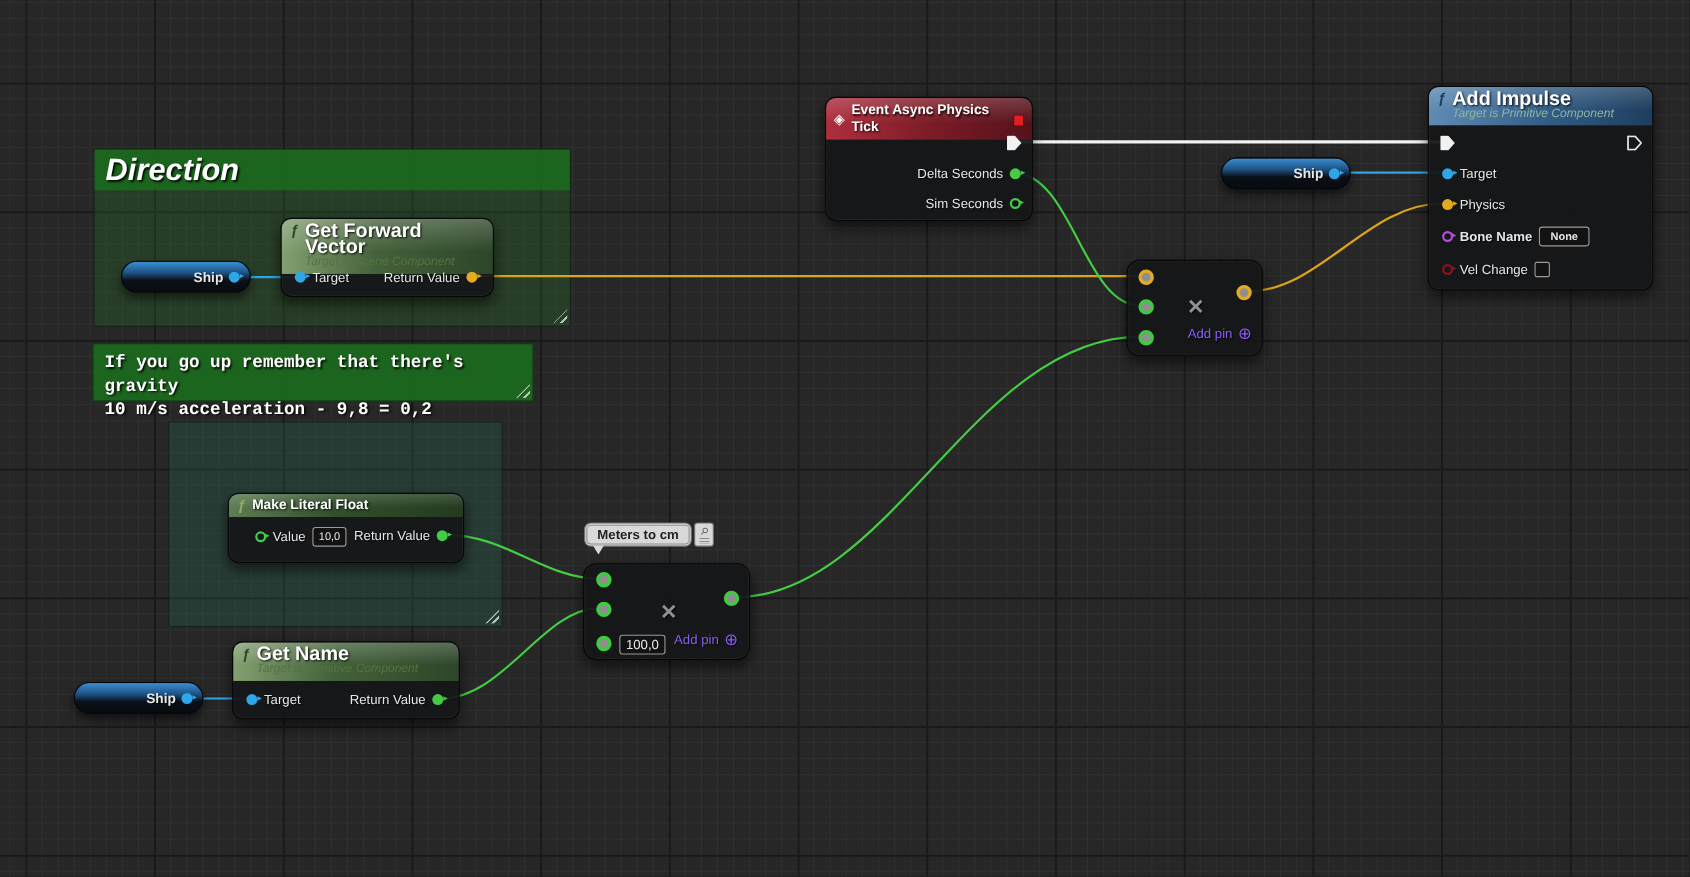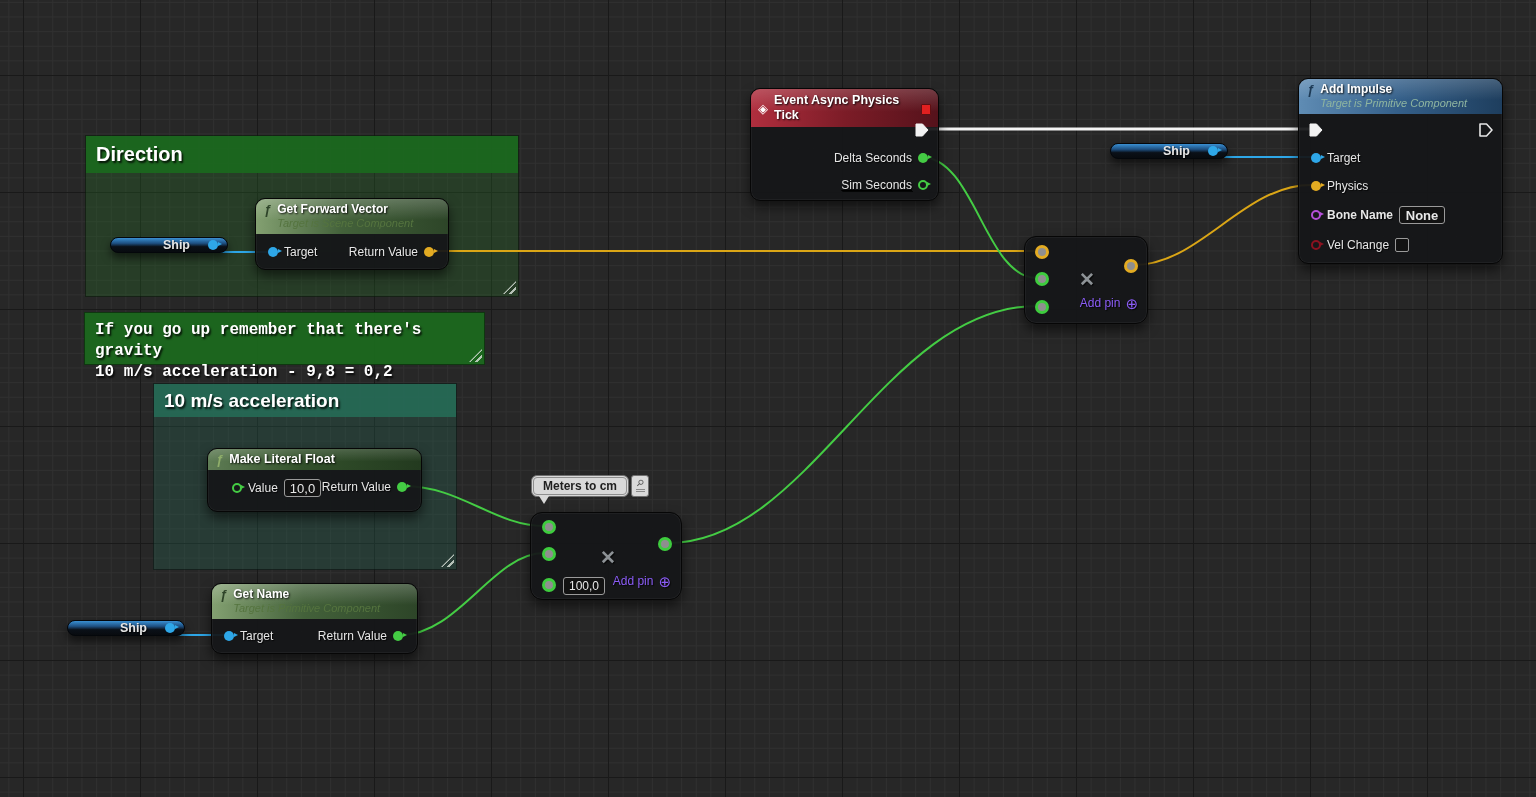--- a/index.html
+++ b/index.html
@@ -21,21 +21,21 @@
     text-shadow:1.5px 1.5px 2px rgba(0,0,0,0.85);}
   
   .node{position:absolute;z-index:3;background:rgba(21,22,24,0.94);
     border:1px solid #060606;border-radius:10px;
     box-shadow:0 6px 12px rgba(0,0,0,0.55), inset 0 0 0 1px rgba(255,255,255,0.04);}
   .nhead{border-radius:9px 9px 0 0;padding:3px 8px 4px 8px;display:flex;align-items:flex-start;gap:6px;}
   .hdr-green{background-color:#3a5833;background-image:linear-gradient(to bottom, rgba(255,255,255,0.22), rgba(255,255,255,0) 60%),linear-gradient(to right,#83a071 0%,#43613a 45%,#2d4528 100%);}
   .hdr-dkgreen{background-color:#2c4526;background-image:linear-gradient(to bottom, rgba(255,255,255,0.16), rgba(255,255,255,0) 60%),linear-gradient(to right,#5f7d55 0%,#32502b 45%,#233a1f 100%);}
   .hdr-red{background-color:#7c1c27;background-image:linear-gradient(to bottom, rgba(255,255,255,0.18), rgba(255,255,255,0) 60%),linear-gradient(to right,#b02e3e 0%,#7c1c27 50%,#55121b 100%);}
   .hdr-blue{background-color:#35608a;background-image:linear-gradient(to bottom, rgba(255,255,255,0.18), rgba(255,255,255,0) 60%),linear-gradient(to right,#5f8cb4 0%,#35608a 48%,#1e3e5e 100%);}
-  .ntitle{font-size:12px;font-weight:bold;color:#fff;text-shadow:1px 1px 2px rgba(0,0,0,0.9);line-height:15px;}
+  .ntitle{font-size:18px;font-weight:bold;color:#fff;text-shadow:1px 1px 2px rgba(0,0,0,0.9);line-height:15px;}
   .nsub{font-size:11px;font-style:italic;line-height:13px;}
   .sub-green{color:#55743f;}
   .sub-blue{color:#8fb5a0;}
   .ficon{font-size:13px;font-style:italic;font-weight:bold;line-height:15px;}
   .prow{position:absolute;display:flex;align-items:center;gap:6px;transform:translateY(-50%);justify-content:center;}
   .plabel{font-size:12px;color:#e6e6e6;text-shadow:1px 1px 1px rgba(0,0,0,0.8);white-space:nowrap;}
   
   .pin{display:inline-block;width:10px;height:10px;border-radius:50%;position:relative;flex:0 0 auto;}
   .pin.filled{background:currentColor;}
   .pin::after{content:"";position:absolute;left:10px;top:2.2px;
@@ -43,28 +43,28 @@
   .pin.hollow{width:6px;height:6px;border:2px solid currentColor;}
   .pin.hollow::after{left:7px;top:0.2px;}
   .c-blue{color:#2ea7e8}.c-green{color:#44cc44}.c-gold{color:#e3ab22}
   .c-purple{color:#b44fd8}.c-dred{color:#8b1220}
   .ringpin{position:absolute;width:8px;height:8px;border-radius:50%;background:#8f8f8f;
     border:3px solid;transform:translate(-50%,-50%);}
   .ring-green{border-color:#3ecc3e;}.ring-gold{border-color:#e3ab22;}
   .execpin{position:absolute;transform:translate(-50%,-50%);line-height:0;}
   
   .field{background:#121212;border:1px solid #9a9a9a;border-radius:3px;color:#e8e8e8;
-    font-size:13px;display:inline-flex;align-items:center;justify-content:center;height:16px;padding:0 5px;}
+    font-size:10px;display:inline-flex;align-items:center;justify-content:center;height:16px;padding:0 5px;}
   .checkbox{width:12px;height:12px;background:#121212;border:1px solid #9a9a9a;border-radius:2px;display:inline-block;}
   
-  .pill{position:absolute;z-index:3;height:16px;border-radius:15px;border:1px solid #04070b;
+  .pill{position:absolute;z-index:3;height:29px;border-radius:15px;border:1px solid #04070b;
     background-color:#0e1318;
     background-image:linear-gradient(to bottom, rgba(60,150,220,0.95) 0%, rgba(35,100,165,0.75) 38%, rgba(10,16,24,0.9) 62%, rgba(8,11,15,1) 100%);
     box-shadow:0 5px 9px rgba(0,0,0,0.55);
-    display:flex;align-items:center;justify-content:flex-end;gap:18px;padding-right:9px;box-sizing:border-box;}
+    display:flex;align-items:center;justify-content:flex-end;gap:5px;padding-right:9px;box-sizing:border-box;}
   .pill .plabel{font-size:12.5px;font-weight:bold;}
   .pill .pin::after{border-left-width:4px;}
   
   .op{position:absolute;font-size:19px;font-weight:bold;color:#8d9296;transform:translate(-50%,-50%);
     text-shadow:1px 1px 1px rgba(0,0,0,0.8);}
   .addpin{position:absolute;display:flex;align-items:center;gap:5px;color:#8b5cf6;font-size:12px;
     text-shadow:1px 1px 1px rgba(0,0,0,0.8);}
   .addpin .plus{font-size:15px;line-height:13px;}
   
   .rz{position:absolute;right:2px;bottom:2px;width:13px;height:13px;
@@ -84,38 +84,35 @@
   #wires{position:absolute;inset:0;z-index:2;pointer-events:none;}
   .redsq{width:9px;height:9px;background:#e02020;border:1.5px solid #5f0f12;border-radius:1px;margin-left:auto;margin-top:2px;}
   .evicon{color:#fff;font-size:13px;line-height:15px;}
 </style>
 </head>
 <body>
 
 <div id="canvas">
 
   <div class="comment" style="left:85px;top:135px;width:432px;height:160px;background:rgba(40,120,40,0.28);">
-    <div class="chead" style="background:rgba(27,104,30,0.93);height:29px;font-size:20px;line-height:29px;">
+    <div class="chead" style="background:rgba(27,104,30,0.93);height:29px;font-size:28px;line-height:29px;font-style:italic;">
       <span>Direction</span>
     </div>
     <div class="rz"></div>
   </div>
 
   <div class="comment" style="left:84px;top:312px;width:399px;height:51px;background:rgba(27,104,30,0.95);">
     <div style="padding:7px 10px;font-size:16px;font-weight:bold;color:#fff;line-height:21px;text-shadow:1.5px 1.5px 2px rgba(0,0,0,0.85);font-family:Liberation Mono, monospace;">
       <div>If you go up remember that there's gravity</div>
       <div>10 m/s acceleration - 9,8 = 0,2</div>
     </div>
     <div class="rz"></div>
   </div>
 
   <div class="comment" style="left:153px;top:383px;width:302px;height:185px;background:rgba(40,110,88,0.28);">
-    <div class="chead" style="background:rgba(38,105,85,0.93);height:25px;font-size:19px;line-height:25px;">
-      <span>10 m/s acceleration</span>
-    </div>
     <div class="rz"></div>
   </div>
 
   <svg id="wires" width="1536" height="797">
     <path d="M 923 129 H 1312" fill="none" stroke-width="3" stroke="#f2f2f2"></path>
     <path d="M 212 252 H 269" fill="none" stroke-width="2" stroke="#2ea7e8"></path>
     <path d="M 1211 157 H 1311" fill="none" stroke-width="2" stroke="#2ea7e8"></path>
     <path d="M 169 635 H 226" fill="none" stroke-width="2" stroke="#2ea7e8"></path>
     <path d="M 432 251 C 650 252 860 251 1037 251" fill="none" stroke-width="2" stroke="#dba616"></path>
     <path d="M 1134 265 C 1200 265 1243 185 1311 185" fill="none" stroke-width="2" stroke="#dba616"></path>
@@ -222,21 +219,21 @@
     </div>
     <span class="execpin" style="left:171px;top:41px;">
       <svg width="14" height="14" viewBox="0 0 14 14">
           <polygon points="1,1 7.5,1 13,7 7.5,13 1,13" fill="#f2f2f2" stroke="#f2f2f2" stroke-width="1" stroke-linejoin="round"></polygon>
         </svg>
     </span>
     <div class="prow" style="right:10px;top:69px;">
       <span class="plabel">Delta Seconds</span>
       <span class="pin filled c-green"></span>
     </div>
-    <div class="prow" style="right:10px;top:96px;text-decoration:underline;">
+    <div class="prow" style="right:10px;top:96px;">
       <span class="plabel">Sim Seconds</span>
       <span class="pin hollow c-green"></span>
     </div>
   </div>
 
   <div class="node" style="left:1024px;top:236px;width:122px;height:86px;border-radius:12px;">
     <span class="ringpin ring-gold" style="left:17px;top:15px;"></span>
     <span class="ringpin ring-green" style="left:17px;top:42px;"></span>
     <span class="ringpin ring-green" style="left:17px;top:70px;"></span>
     <span class="ringpin ring-gold" style="left:106px;top:29px;"></span>

